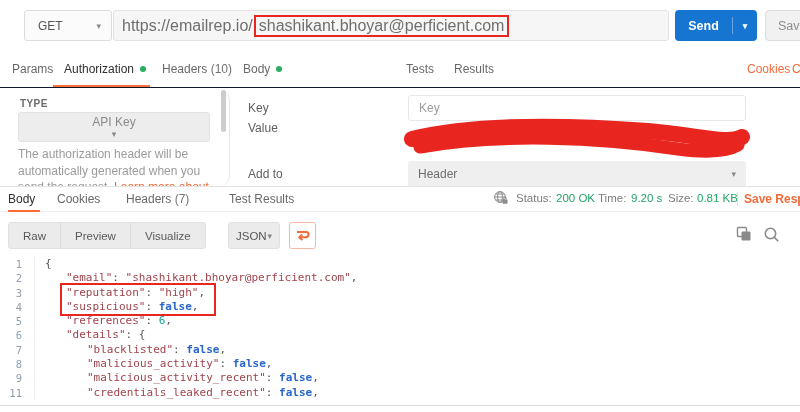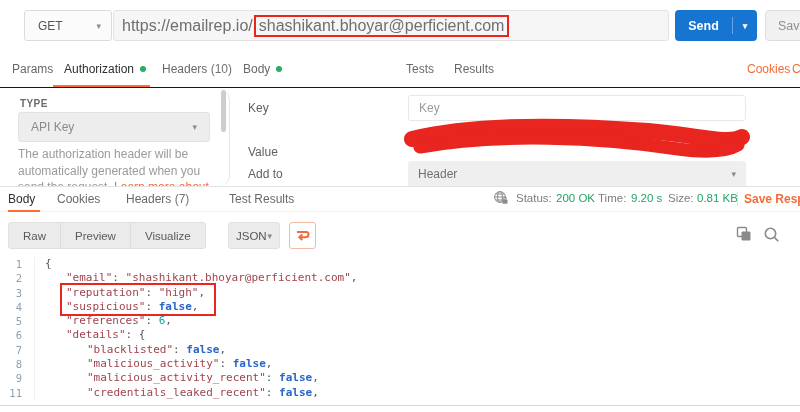--- a/index.html
+++ b/index.html
@@ -35,21 +35,21 @@
   .dot { display:inline-block; width:6px; height:6px; border-radius:50%; background:#27ae60; margin-left:6px; vertical-align:1px; }
   .grn { color:#737373; }
   .tab-underline { position:absolute; height:2px; background:#ff6c37; top:37px; }
   .orange-link { color:#f26b3a; cursor:pointer; }
 
   
   .auth { position:absolute; left:0; top:89px; width:800px; height:98px; border-bottom:1px solid #e3e3e3; overflow:hidden; }
   .auth-left { position:absolute; left:0; top:0; width:230px; height:98px; border-right:1px solid #e6e6e6;border-radius:12px; }
   .type-label { position:absolute; left:20px; top:9px; font-size:10px; font-weight:bold; color:#6b6b6b; letter-spacing:.4px; }
   .type-select { position:absolute; left:18px; top:23px; width:192px; height:30px; background:#ededed; border:1px solid #e2e2e2;
-    border-radius:3px; display:flex; align-items:center; justify-content:space-between; padding:0 12px; font-size:12px; color:#8a8a8a; cursor:pointer; }
+    border-radius:3px; display:flex; align-items:center; justify-content:center; padding:0 12px; font-size:12px; color:#8a8a8a; cursor:pointer;flex-direction:column; }
   .auth-desc { position:absolute; left:18px; top:57px; width:202px; font-size:12px; line-height:1.38; color:#9b9b9b; }
   .v-scrollbar { position:absolute; left:221px; top:1px; width:5px; height:42px; background:#cdcdcd; border-radius:3px; }
   .auth-row-label { position:absolute; left:248px; font-size:12px; color:#5f5f5f; }
   .key-input { position:absolute; left:408px; top:6px; width:338px; height:26px; background:#fff; border:1px solid #e8e8e8;
     border-radius:3px; font-size:12px; color:#444; padding:0 10px; font-family:"Liberation Sans", sans-serif; }
   .key-input::placeholder { color:#9b9b9b; }
   .value-box { position:absolute; left:408px; top:39px; width:338px; height:26px; }
   .addto-select { position:absolute; left:408px; top:72px; width:338px; height:26px; background:#efefef; border-radius:3px;
     display:flex; align-items:center; justify-content:space-between; padding:0 10px; font-size:12px; color:#6f6f6f; cursor:pointer; }
   .scribble { position:absolute; left:398px; top:18px; width:360px; height:60px; pointer-events:none; }
@@ -140,21 +140,21 @@
       </div>
       <div class="auth-desc">
         <span>The authorization header will be automatically generated when you send the request. </span><span class="orange-link">Learn more about</span>
       </div>
     </div>
     <div class="v-scrollbar"></div>
 
     <span class="auth-row-label" style="top:12px">Key</span>
     <input class="key-input" type="text" placeholder="Key" style="">
 
-    <span class="auth-row-label" style="top:56px">Value</span>
+    <span class="auth-row-label" style="top:32px">Value</span>
     <div class="value-box"></div>
 
     <span class="auth-row-label" style="top:78px">Add to</span>
     <div class="addto-select">
       <span>Header</span>
       <span class="caret">▾</span>
     </div>
 
     <svg class="scribble" viewBox="0 0 360 60">
       <path d="M14,32 C80,16 170,18 250,24 C300,28 330,38 344,30" fill="none" stroke="#e8251f" stroke-width="16" stroke-linecap="round"></path>

